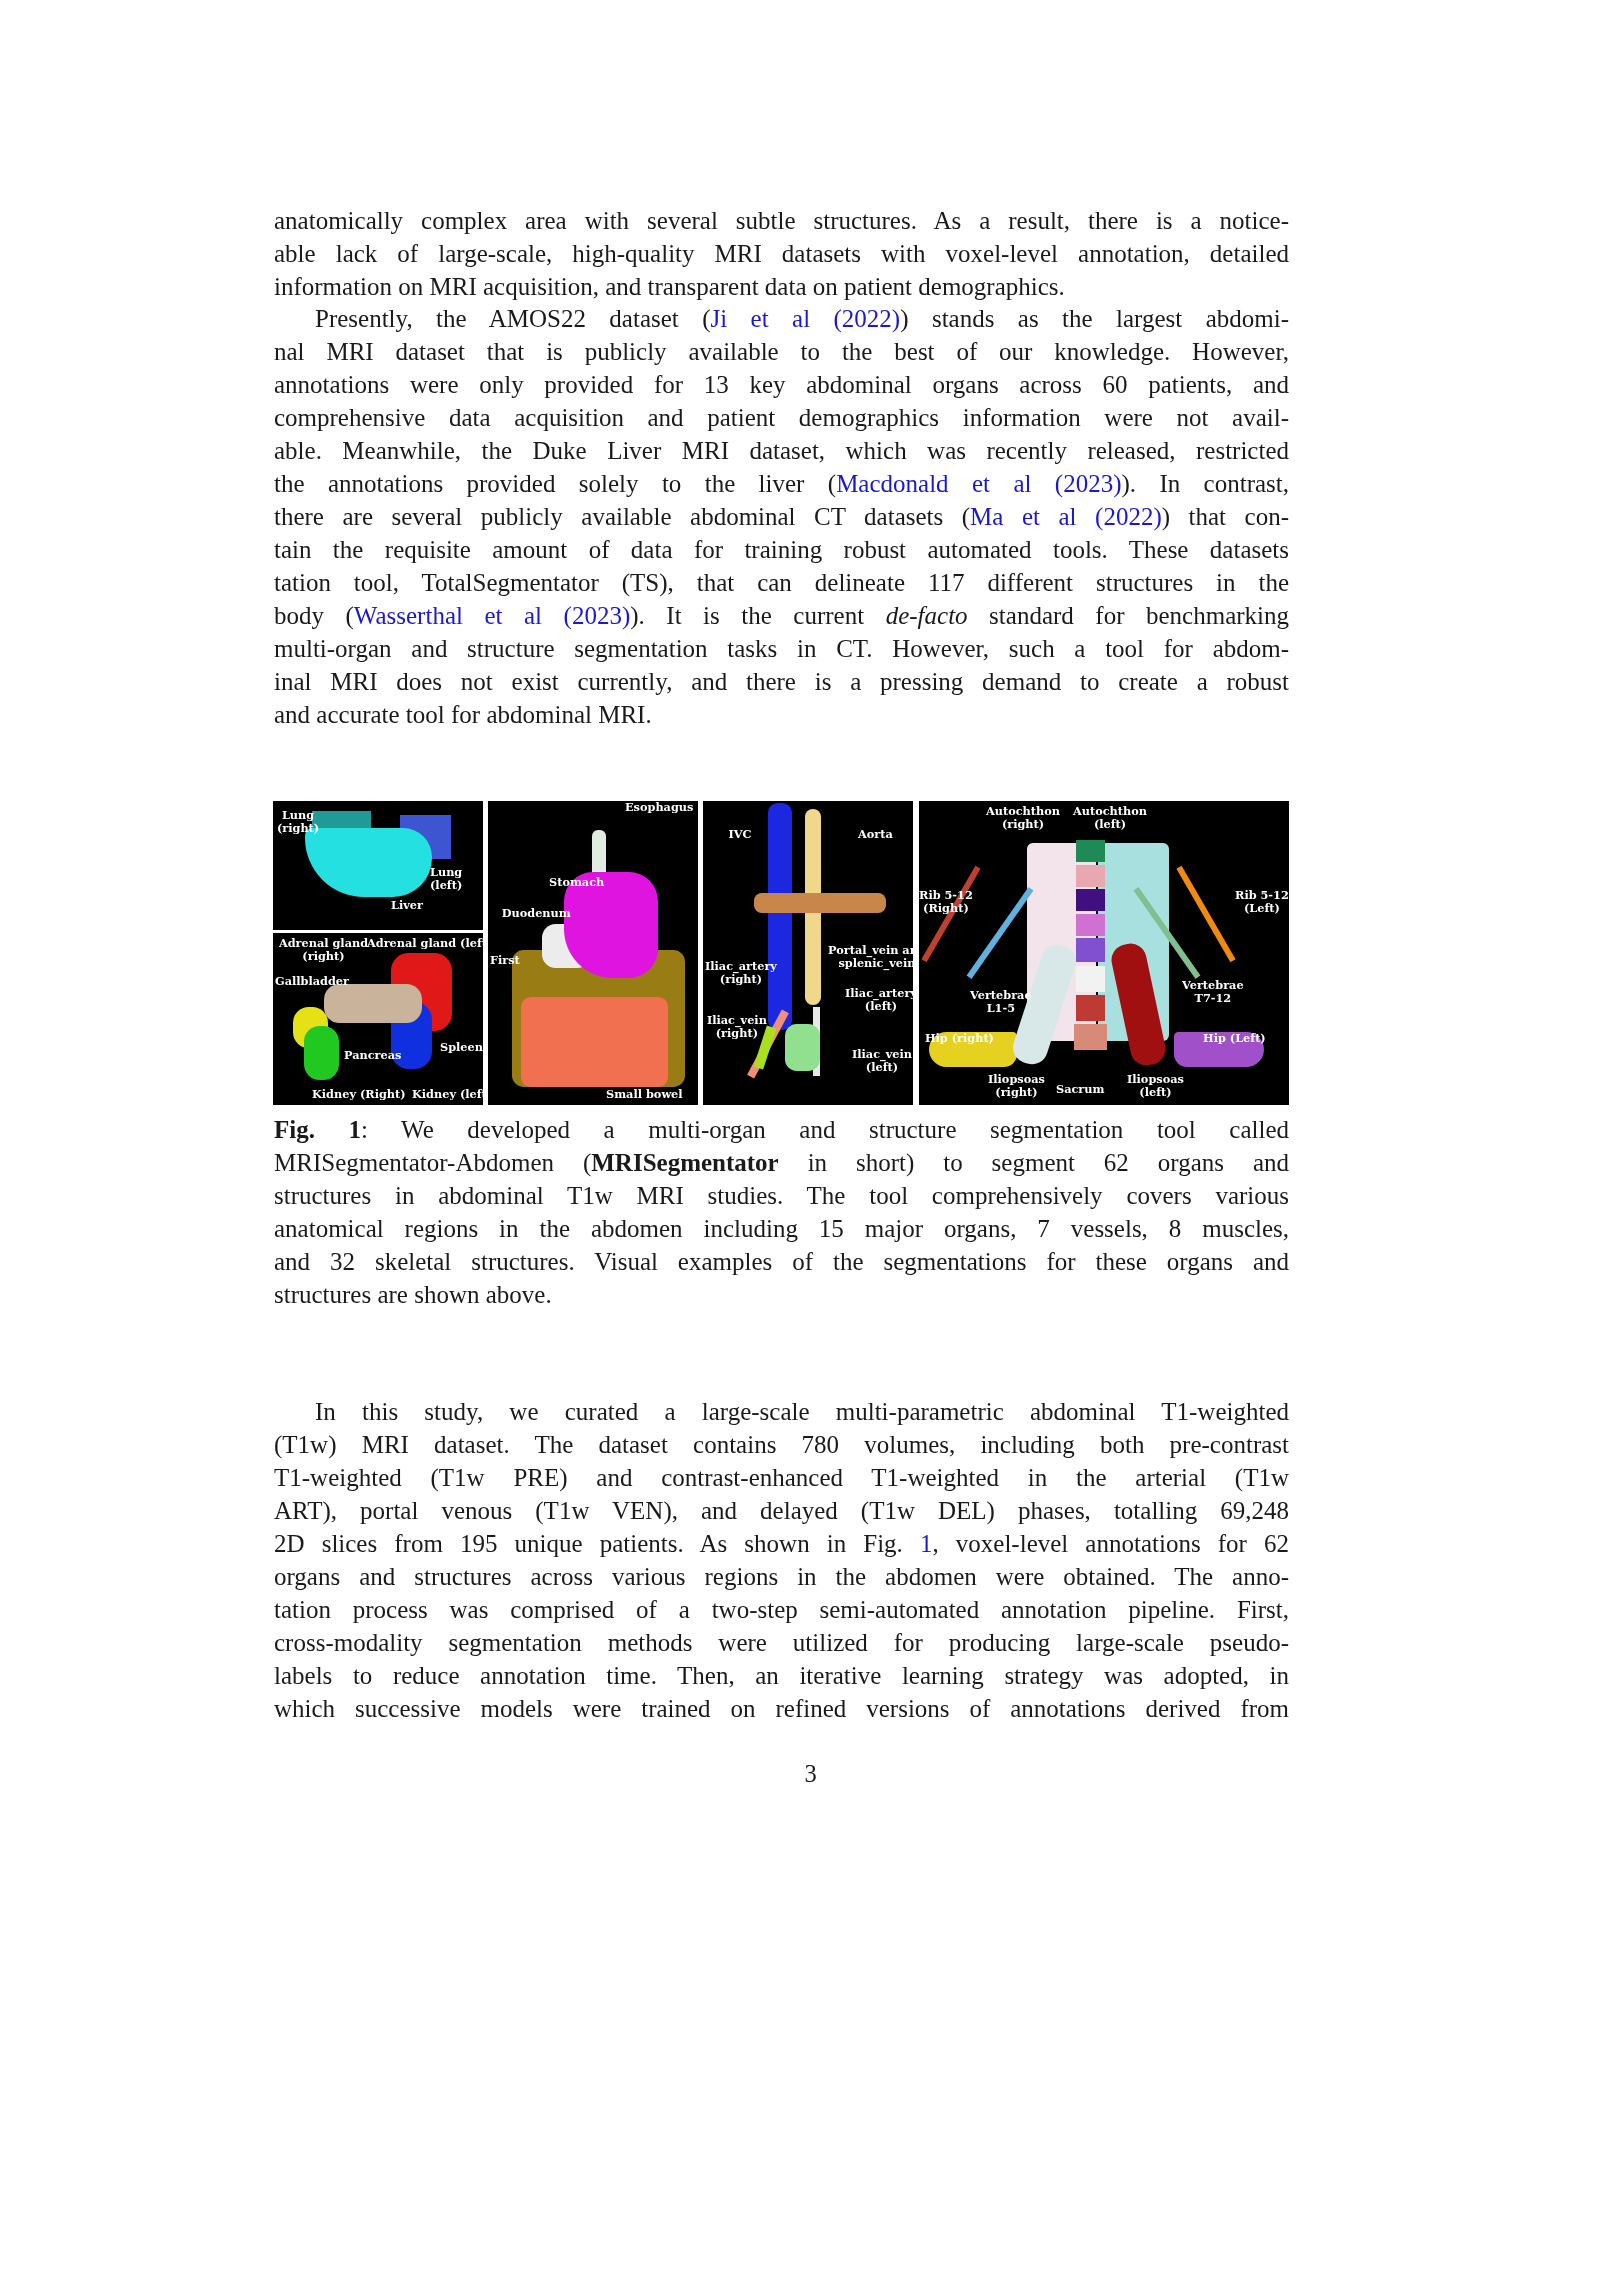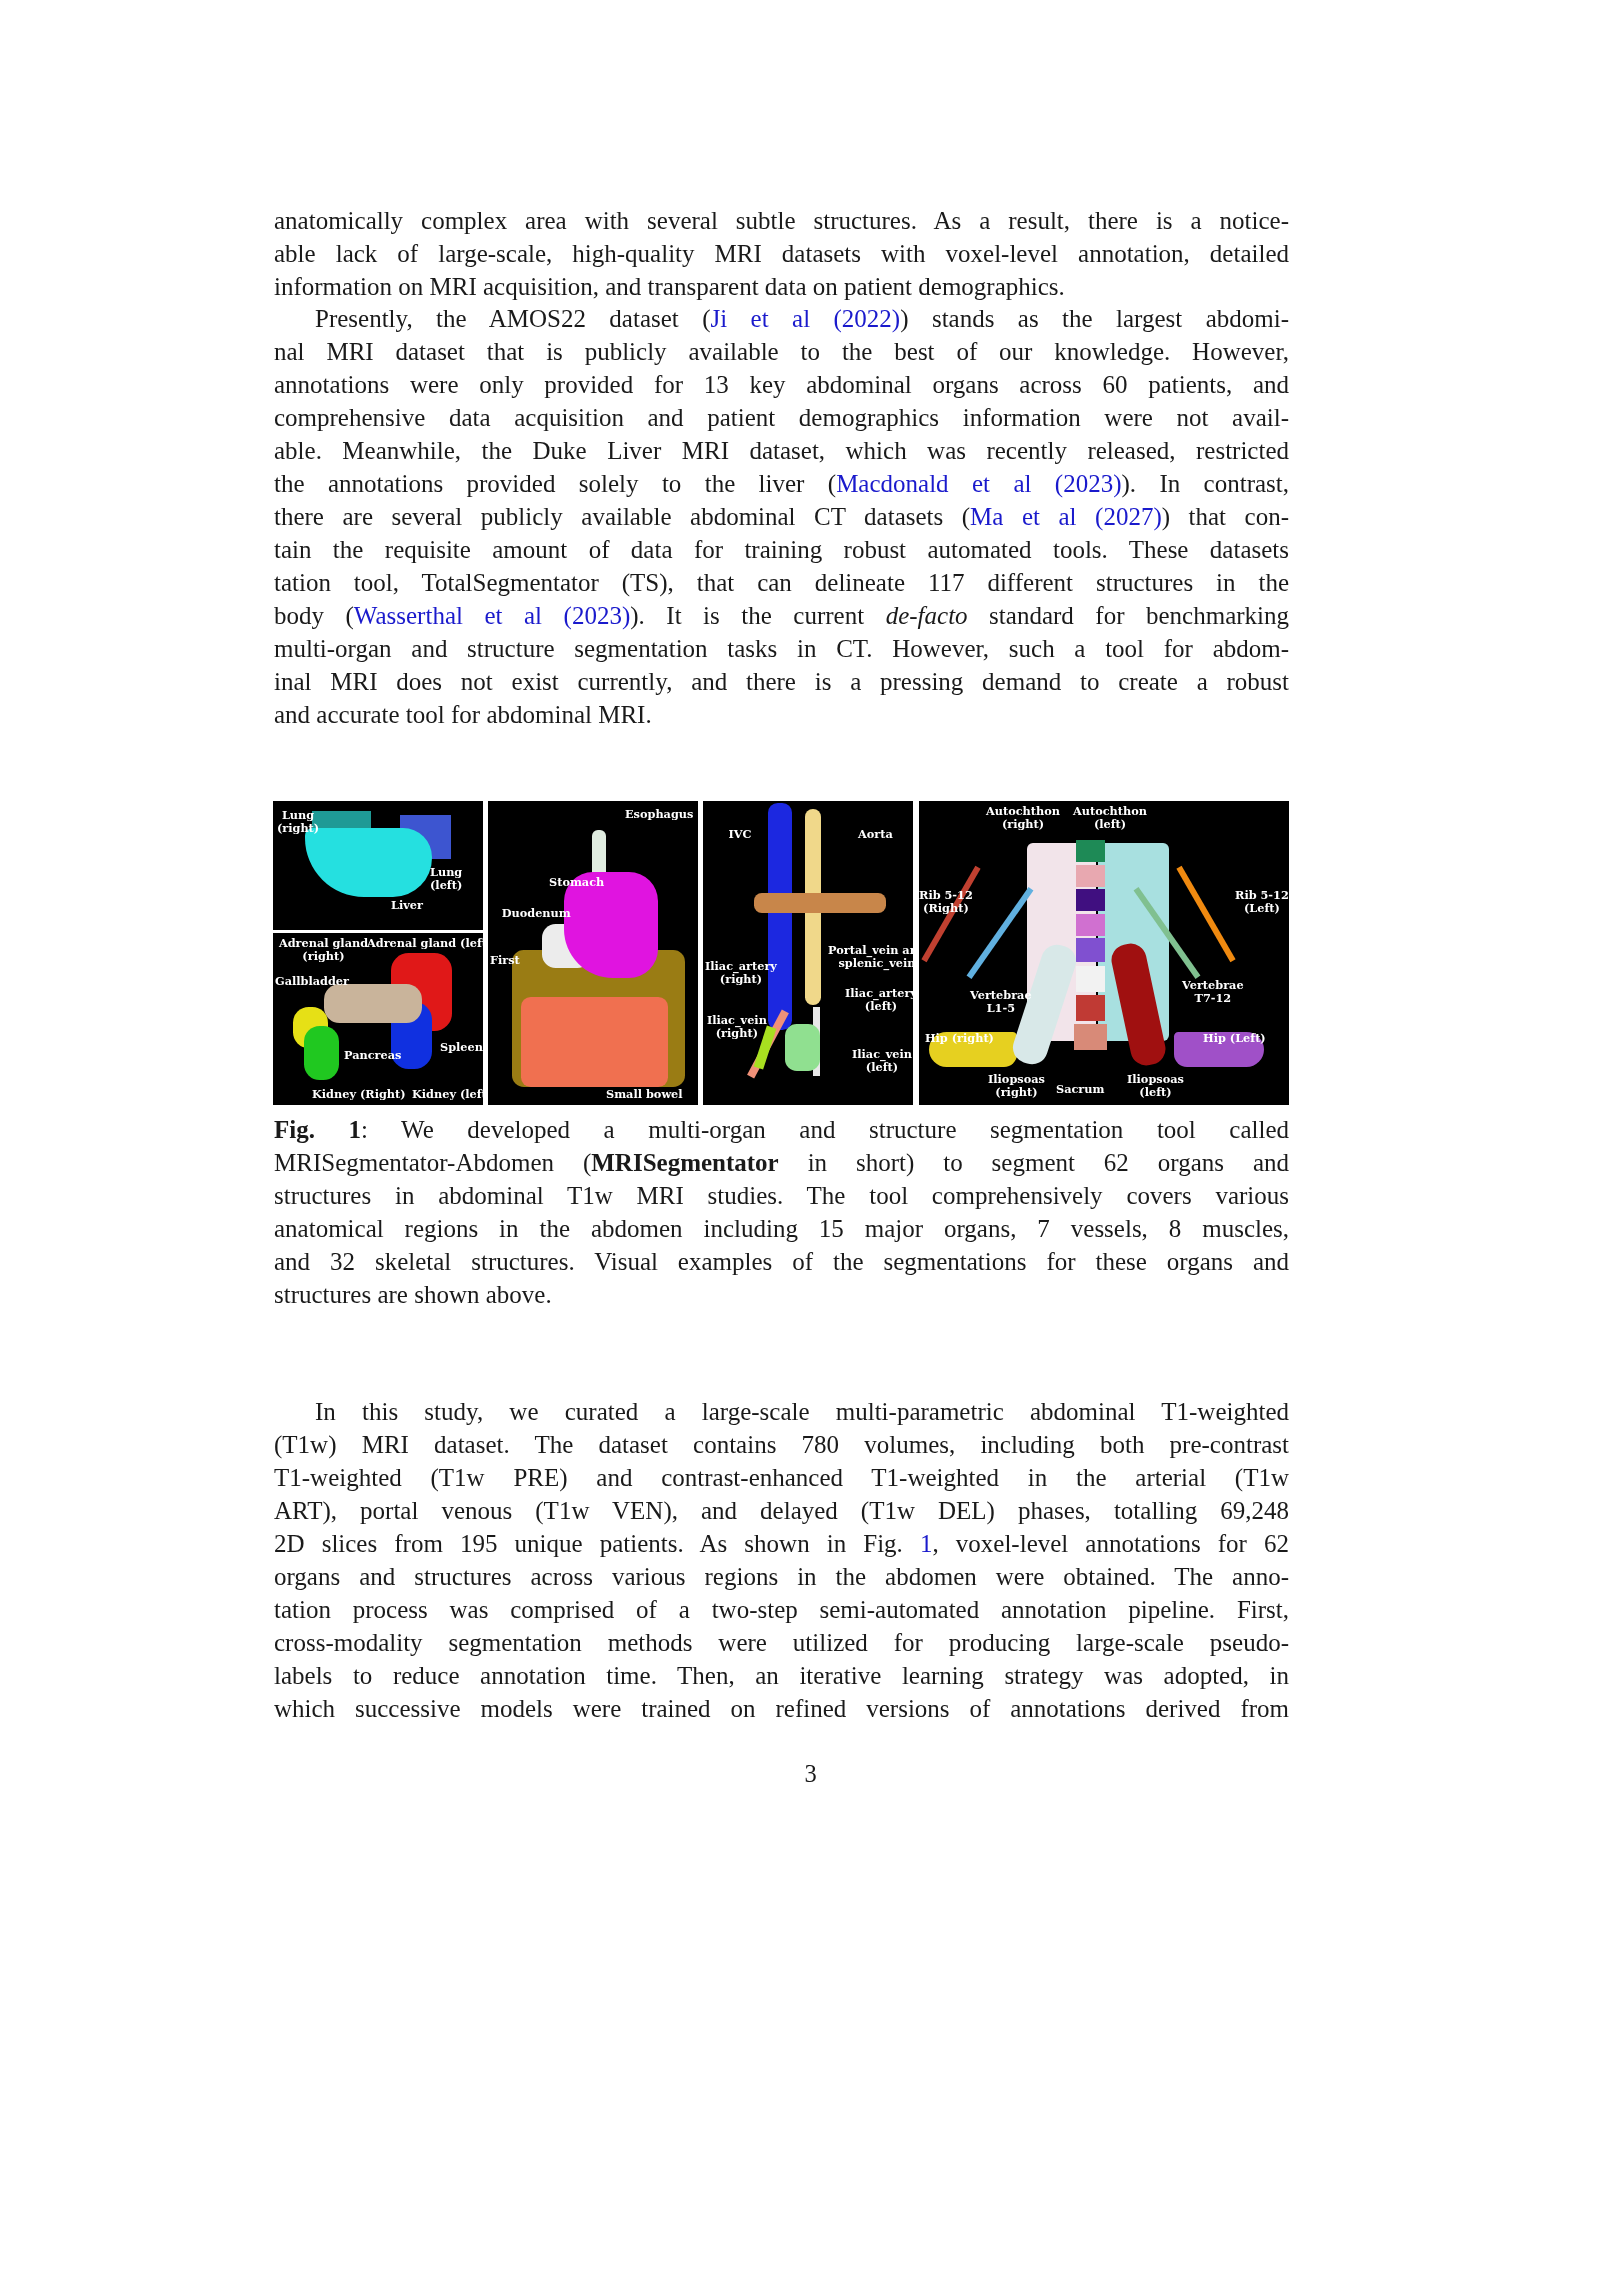--- a/index.html
+++ b/index.html
@@ -34,21 +34,21 @@
   <span class="line last">information on MRI acquisition, and transparent data on patient demographics.</span>
 </div>
 
 <div class="text-block" style="top:302px;">
   <span class="line indent"><span>Presently, the AMOS22 dataset (</span><a class="cite">Ji et al (2022)</a><span>) stands as the largest abdomi-</span></span>
   <span class="line">nal MRI dataset that is publicly available to the best of our knowledge. However,</span>
   <span class="line">annotations were only provided for 13 key abdominal organs across 60 patients, and</span>
   <span class="line">comprehensive data acquisition and patient demographics information were not avail-</span>
   <span class="line">able. Meanwhile, the Duke Liver MRI dataset, which was recently released, restricted</span>
   <span class="line"><span>the annotations provided solely to the liver (</span><a class="cite">Macdonald et al (2023)</a><span>). In contrast,</span></span>
-  <span class="line"><span>there are several publicly available abdominal CT datasets (</span><a class="cite">Ma et al (2027)</a><span>) that con-</span></span>
+  <span class="line"><span>there are several publicly available abdominal CT datasets (</span><a class="cite">Ma et al (2022)</a><span>) that con-</span></span>
   <span class="line">tain the requisite amount of data for training robust automated tools. These datasets</span>
   <span class="line">tation tool, TotalSegmentator (TS), that can delineate 117 different structures in the</span>
   <span class="line"><span>body (</span><a class="cite">Wasserthal et al (2023)</a><span>). It is the current </span><em>de-facto</em><span> standard for benchmarking</span></span>
   <span class="line">multi-organ and structure segmentation tasks in CT. However, such a tool for abdom-</span>
   <span class="line">inal MRI does not exist currently, and there is a pressing demand to create a robust</span>
   <span class="line last">and accurate tool for abdominal MRI.</span>
 </div>
 
 <div class="figure">
 
@@ -75,21 +75,21 @@
     <div class="lbl" style="left:39px; top:155px;">Kidney (Right)</div>
     <div class="lbl" style="left:139px; top:155px;">Kidney (left)</div>
   </div>
 
   <div class="panel" style="left:215px; top:0; width:210px; height:304px;">
     <div class="shape" style="left:104px; top:29px; width:13.7px; height:49px; background:#e0ece0; border-radius:5.9px;"></div>
     <div class="shape" style="left:23.5px; top:149px; width:173px; height:137px; background:#9a7c14; border-radius:11.8px;"></div>
     <div class="shape" style="left:33px; top:196px; width:147px; height:90px; background:#f07050; border-radius:9.8px;"></div>
     <div class="shape" style="left:54px; top:123px; width:49px; height:44px; background:#ececec; border-radius:13.7px;"></div>
     <div class="shape" style="left:76px; top:71px; width:94px; height:106px; background:#e014e0; border-radius:29px 29px 29px 49px;"></div>
-    <div class="lbl" style="left:137px; top:7px;">Esophagus</div>
+    <div class="lbl" style="left:137px; top:0;">Esophagus</div>
     <div class="lbl" style="left:61px; top:75px;">Stomach</div>
     <div class="lbl" style="left:13.7px; top:106px;">Duodenum</div>
     <div class="lbl" style="left:2px; top:153px;">First</div>
     <div class="lbl" style="left:118px; top:287px;">Small bowel</div>
   </div>
 
   <div class="panel" style="left:430px; top:0; width:210px; height:304px;">
     <div class="shape" style="left:65px; top:2px; width:23.5px; height:227px; background:#1c28e0; border-radius:9.8px;"></div>
     <div class="shape" style="left:102px; top:7.8px; width:15.7px; height:196px; background:#f0d88a; border-radius:7.8px;"></div>
     <div class="shape" style="left:51px; top:92px; width:132px; height:19.6px; background:#c8864a; border-radius:7.8px;"></div>

